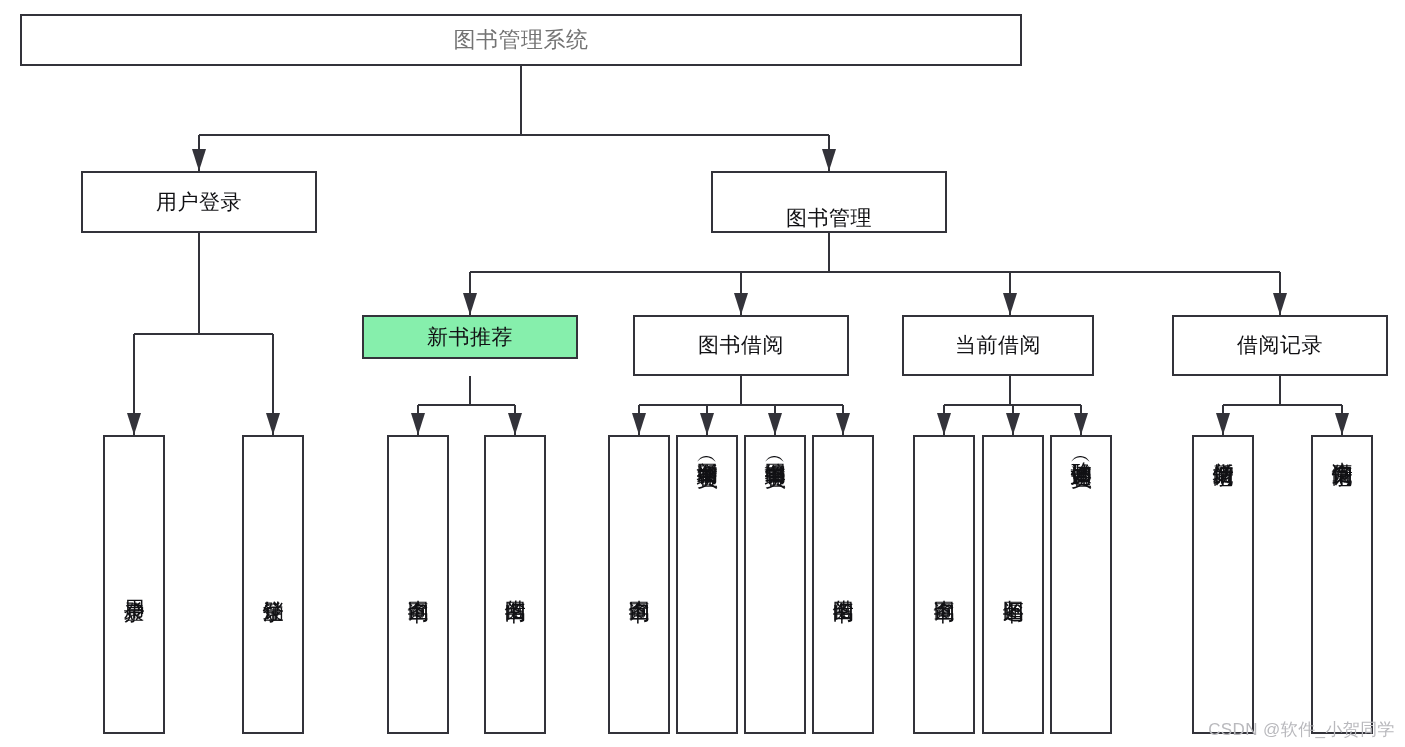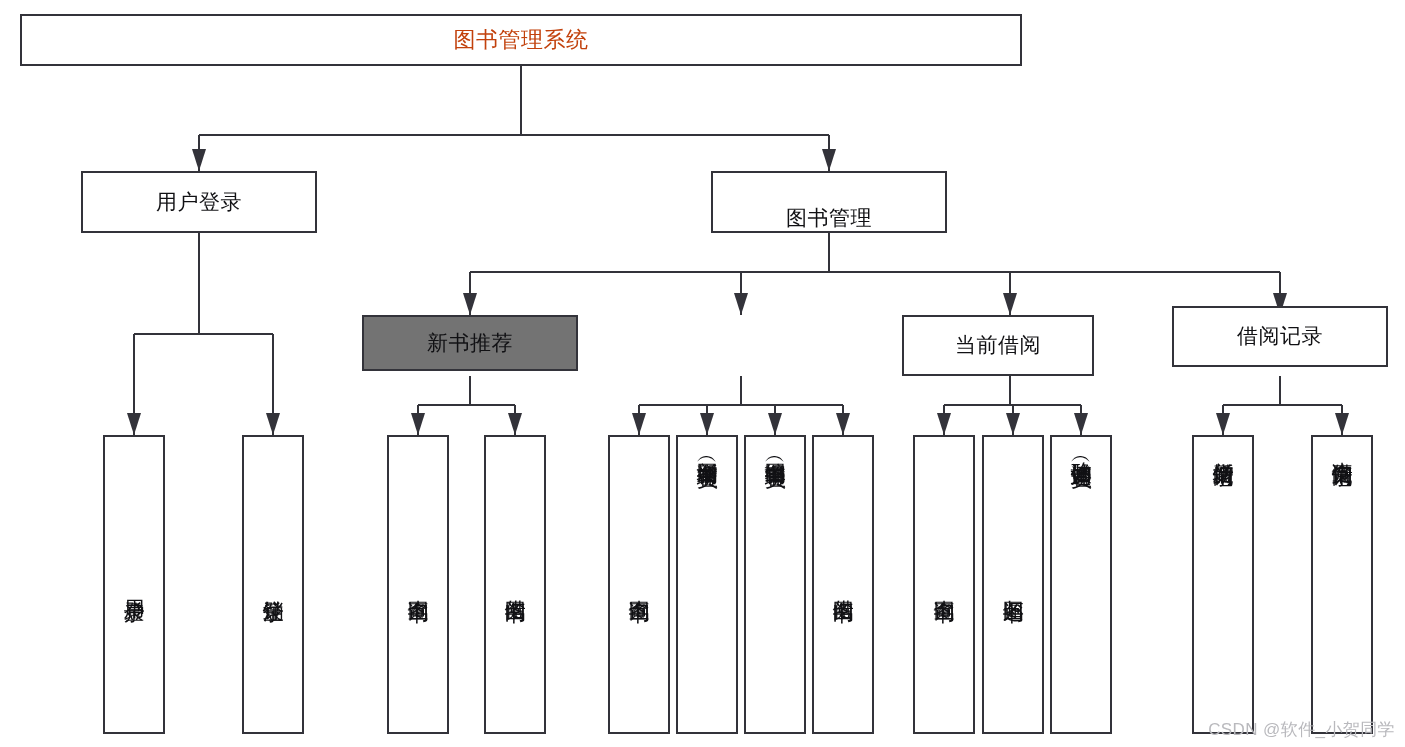--- a/index.html
+++ b/index.html
@@ -127,35 +127,38 @@
       <polygon points="1074,413 1088,413 1081,435" fill="#33333a"></polygon>
       <g></g>
       <line x1="1280" y1="376" x2="1280" y2="405" stroke="#33333a" stroke-width="2.5" shape-rendering="crispEdges"></line>
       <line x1="1223" y1="405" x2="1342" y2="405" stroke="#33333a" stroke-width="2.5" shape-rendering="crispEdges"></line>
       <line x1="1223" y1="405" x2="1223" y2="435" stroke="#33333a" stroke-width="2.5" shape-rendering="crispEdges"></line>
       <polygon points="1216,413 1230,413 1223,435" fill="#33333a"></polygon>
       <line x1="1342" y1="405" x2="1342" y2="435" stroke="#33333a" stroke-width="2.5" shape-rendering="crispEdges"></line>
       <polygon points="1335,413 1349,413 1342,435" fill="#33333a"></polygon>
     </svg>
 <div class="node root" style="left: 20px; top: 14px; width: 1002px; height: 52px; border-color: rgb(51, 51, 58); background: rgb(255, 255, 255);">
-      <span class="node-label" style="color: #c2410c;">图书管理系统</span>
+      <span class="node-label" style="color: #737373;">图书管理系统</span>
     </div>
     <div class="node" style="left: 81px; top: 171px; width: 236px; height: 62px; border-color: rgb(51, 51, 58); background: rgb(255, 255, 255);">
       <span class="node-label" style="color: rgb(17, 17, 20);">用户登录</span>
     </div>
     <div class="node" style="left: 711px; top: 171px; width: 236px; height: 62px; border-color: rgb(51, 51, 58); background: rgb(255, 255, 255); align-items: flex-end;">
       <span class="node-label" style="color: rgb(17, 17, 20);">图书管理</span>
     </div>
-    <div class="node" style="left: 362px; top: 315px; width: 216px; height: 56px; border-color: rgb(51, 51, 58); background: #737373;">
+    <div class="node" style="left: 362px; top: 315px; width: 216px; height: 44px; border-color: rgb(51, 51, 58); background: #86efac;">
       <span class="node-label" style="color: rgb(17, 17, 20);">新书推荐</span>
+    </div>
+    <div class="node" style="left: 633px; top: 315px; width: 216px; height: 61px; border-color: rgb(51, 51, 58); background: rgb(255, 255, 255);">
+      <span class="node-label" style="color: rgb(17, 17, 20);">图书借阅</span>
     </div>
     <div class="node" style="left: 902px; top: 315px; width: 192px; height: 61px; border-color: rgb(51, 51, 58); background: rgb(255, 255, 255);">
       <span class="node-label" style="color: rgb(17, 17, 20);">当前借阅</span>
     </div>
-    <div class="node" style="left: 1172px; top: 306px; width: 216px; height: 61px; border-color: rgb(51, 51, 58); background: rgb(255, 255, 255);">
+    <div class="node" style="left: 1172px; top: 315px; width: 216px; height: 61px; border-color: rgb(51, 51, 58); background: rgb(255, 255, 255);">
       <span class="node-label" style="color: rgb(17, 17, 20);">借阅记录</span>
     </div>
     <div class="node leaf centered" style="left: 103px; top: 435px; width: 62px; height: 299px; border-color: rgb(51, 51, 58); background: rgb(255, 255, 255);">
       <span class="node-label" style="color: rgb(17, 17, 20);">用户登录</span>
     </div>
     <div class="node leaf centered" style="left: 242px; top: 435px; width: 62px; height: 299px; border-color: rgb(51, 51, 58); background: rgb(255, 255, 255);">
       <span class="node-label" style="color: rgb(17, 17, 20);">注销登录</span>
     </div>
     <div class="node leaf centered" style="left: 387px; top: 435px; width: 62px; height: 299px; border-color: rgb(51, 51, 58); background: rgb(255, 255, 255);">
       <span class="node-label" style="color: rgb(17, 17, 20);">查询图书</span>

